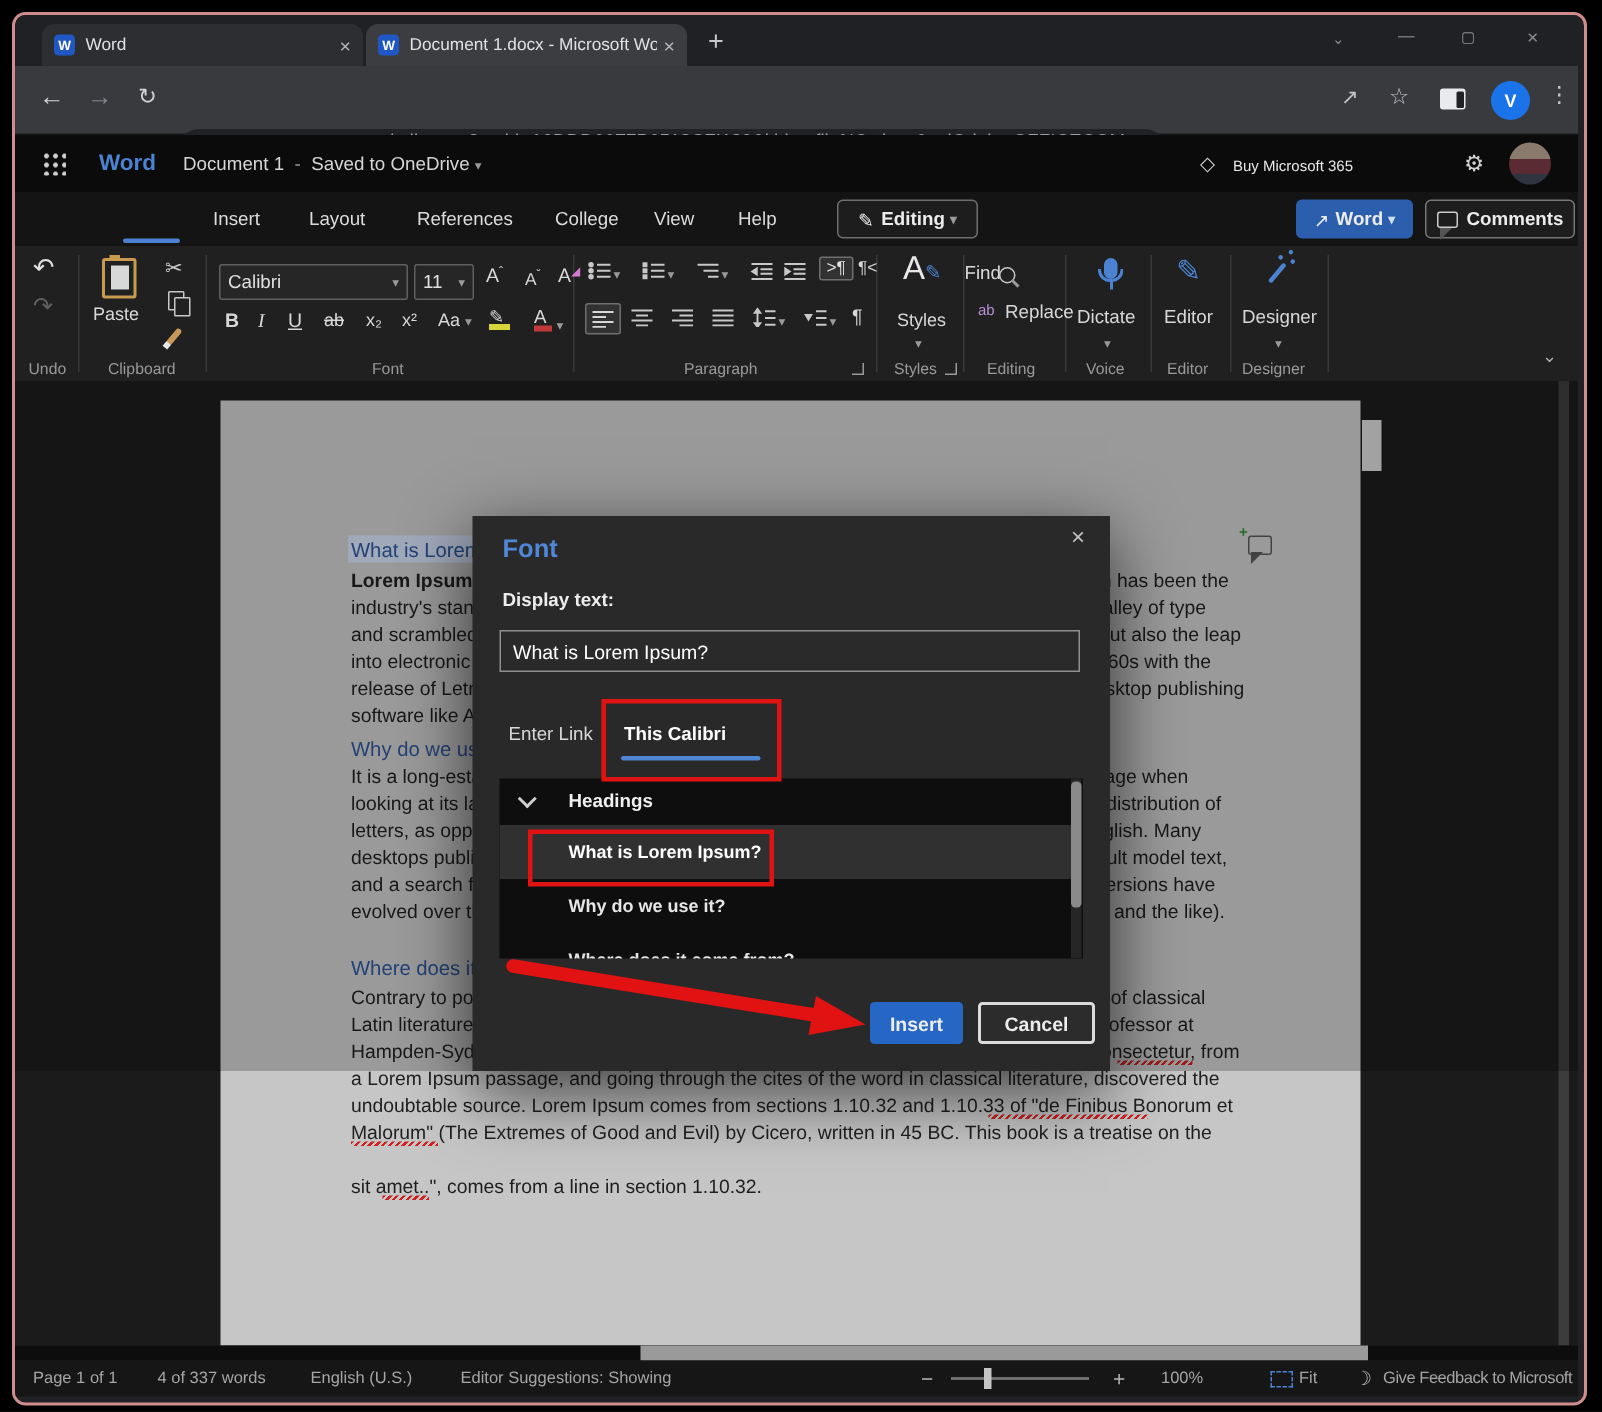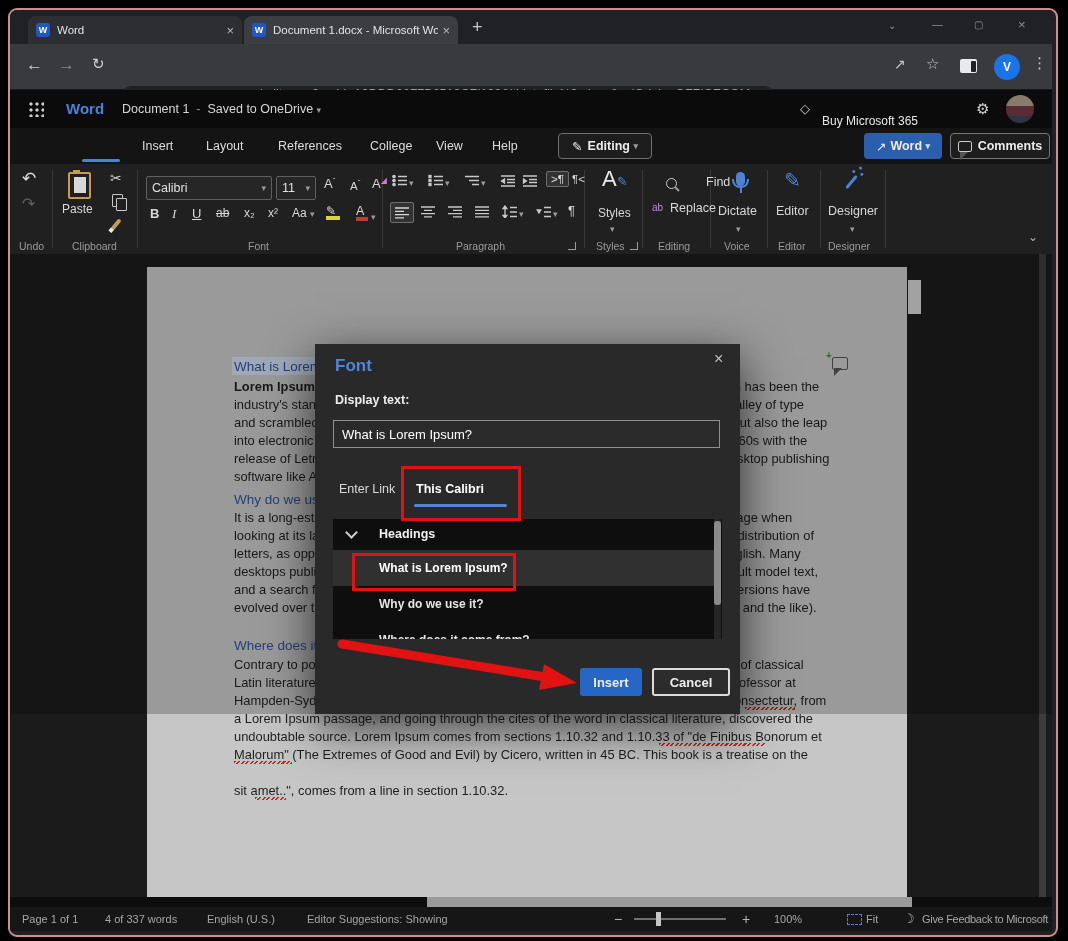--- a/index.html
+++ b/index.html
@@ -109,21 +109,21 @@
     <div class="waffle" style="left:18px;top:11px"></div>
     <div class="tx" style="left:56px;top:10px;font-size:15px;font-weight:bold;color:#4b83d2">Word</div>
     <div class="tx" style="left:112px;top:12px;font-size:12.5px;color:#d6d6d6">
       <span>Document 1</span>&nbsp;&nbsp;<span style="color:#9a9a9a">-</span>&nbsp;&nbsp;<span>Saved to OneDrive</span>&nbsp;<span class="chev">▾</span>
     </div>
     <div class="searchbox">
       <div class="mag"></div>
       <input placeholder="Search (Alt + Q)" style="">
     </div>
     <div class="tx" style="left:790px;top:11px;font-size:13px;color:#d0d0d0">◇</div>
-    <div class="tx" style="left:812px;top:24px;font-size:12px;color:#e8e8e8">Buy Microsoft 365</div>
+    <div class="tx" style="left:812px;top:16px;font-size:10px;color:#e8e8e8">Buy Microsoft 365</div>
     <div class="tx" style="left:966px;top:10px;font-size:15px;color:#d0d0d0">⚙</div>
     <div class="a" style="left:996px;top:5px;width:28px;height:28px;border-radius:50%;background:linear-gradient(180deg,#8a7a6e 0 40%,#5a2b33 40% 75%,#2f3540 75%)"></div>
   </div>
 
   <div class="a" style="left:0;top:118px;width:1042px;height:36px;background:#141414">
     <div class="mitem" style="left:26px">File</div>
     <div class="mitem" style="left:76px;font-weight:bold;color:#fff">Home</div>
     <div class="a" style="left:72px;top:31px;width:38px;height:3px;background:#4b83d2;border-radius:2px"></div>
     <div class="mitem" style="left:132px;top:11px">Insert</div>
     <div class="mitem" style="left:196px;top:11px">Layout</div>
@@ -295,21 +295,21 @@
     <div class="rlabel" style="left:446px">Paragraph</div>
     <div class="launcher" style="left:558px;top:78px"></div>
 
     <div class="rtxt" style="left:592px;top:2px;font-size:22px;color:#e8e8e8">A<span style="font-size:13px;color:#4b83d2">✎</span></div>
     <div class="rtxt" style="left:588px;top:42px;font-size:12px">Styles</div>
     <div class="rtxt" style="left:600px;top:56px"><span class="chev">▾</span></div>
     <div class="rlabel" style="left:586px">Styles</div>
     <div class="launcher" style="left:620px;top:78px"></div>
 
     <div class="mag" style="position:absolute;left:644px;top:14px;border-color:#c8c8c8"></div>
-    <div class="rtxt" style="left:696px;top:11px;font-size:12.5px">Find</div>
+    <div class="rtxt" style="left:633px;top:11px;font-size:12.5px">Find</div>
     <div class="rtxt" style="left:642px;top:38px;font-size:10px;color:#b98fd6">ab</div>
     <div class="rtxt" style="left:660px;top:37px;font-size:12.5px">Replace</div>
     <div class="rlabel" style="left:648px">Editing</div>
 
     <div class="mic" style="left:726px;top:8px"></div>
     <div class="rtxt" style="left:708px;top:40px;font-size:12.5px">Dictate</div>
     <div class="rtxt" style="left:726px;top:56px"><span class="chev">▾</span></div>
     <div class="rlabel" style="left:714px">Voice</div>
 
     <div class="rtxt" style="left:774px;top:4px;font-size:20px;color:#4b83d2">✎</div>

